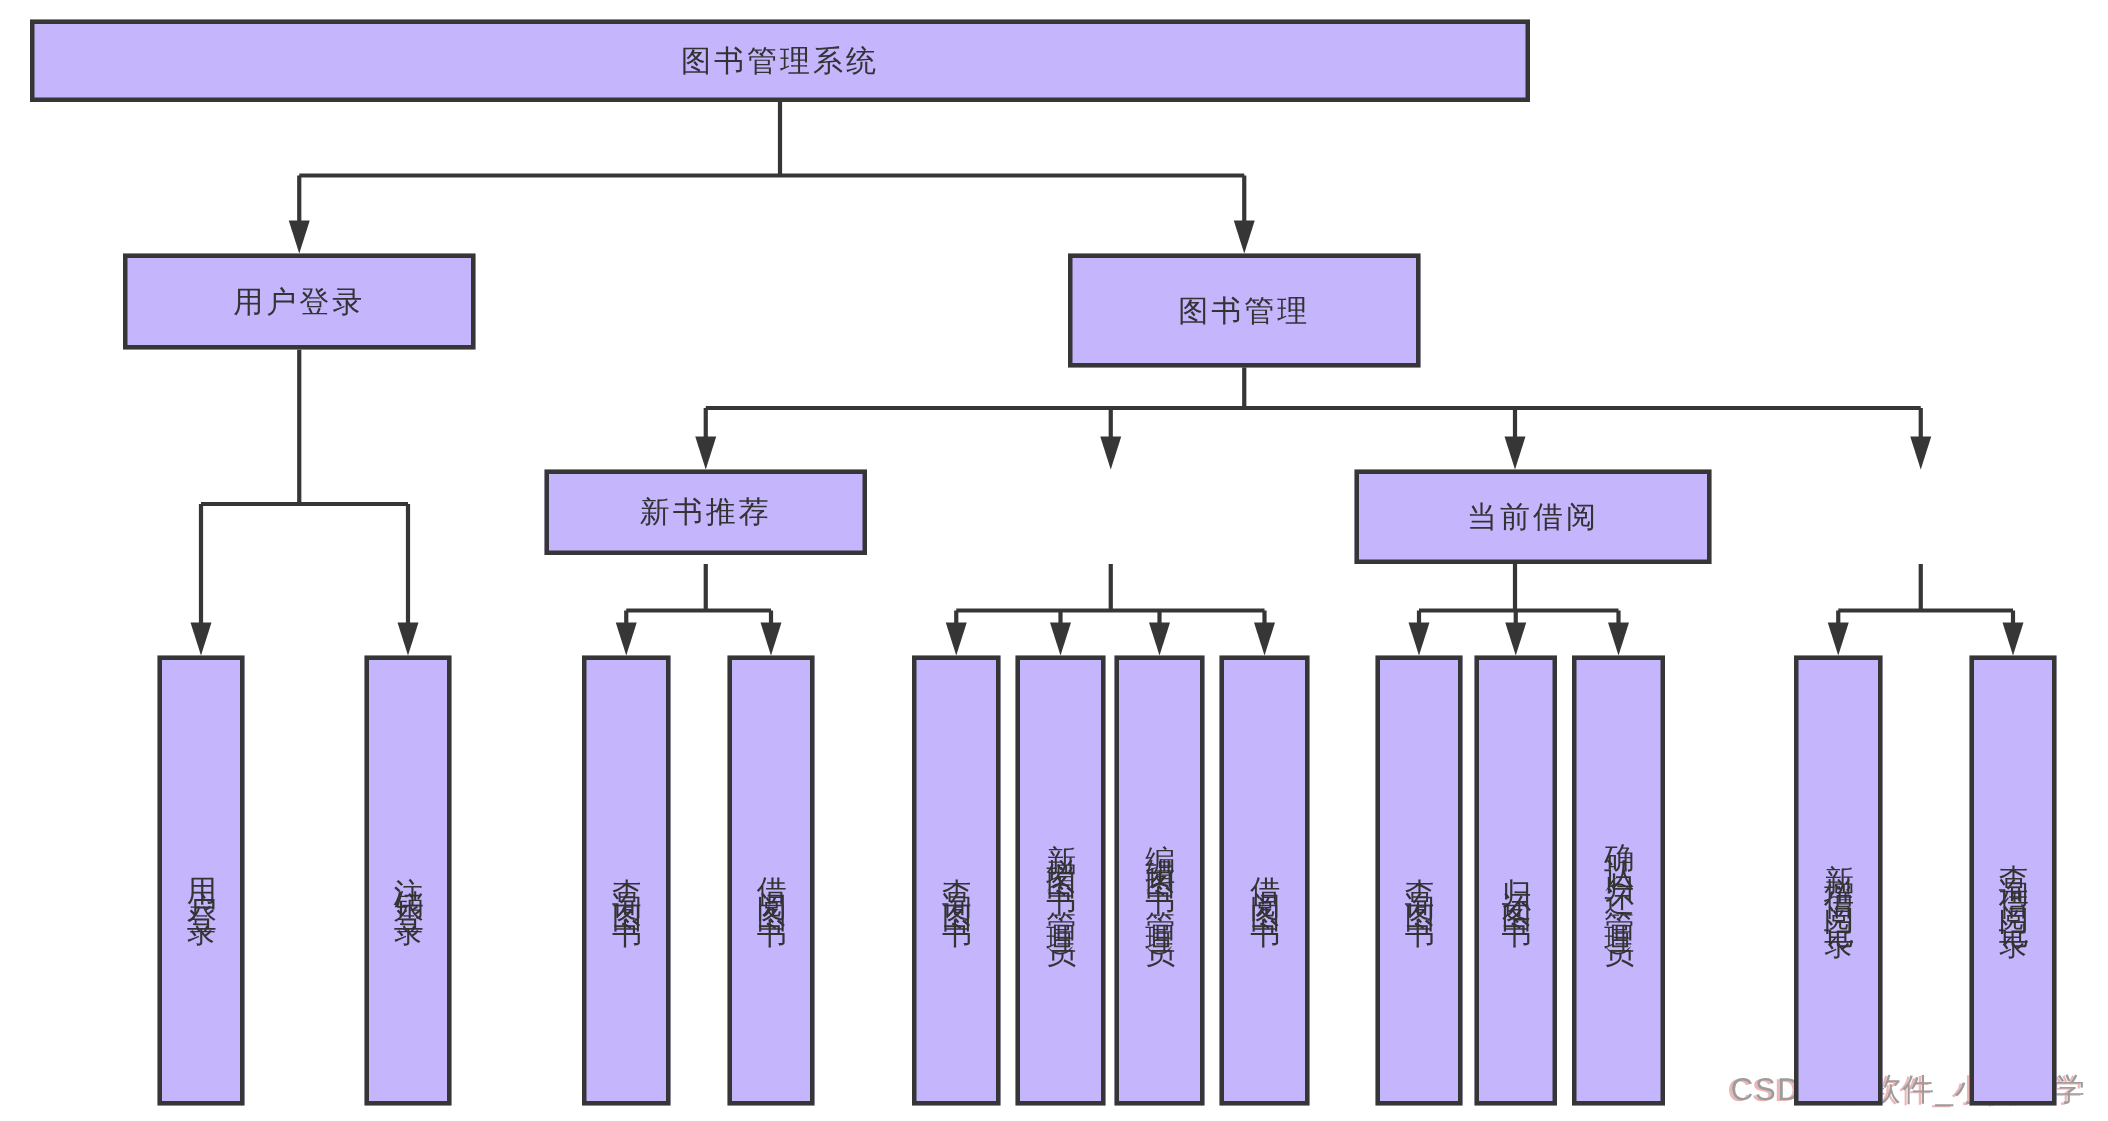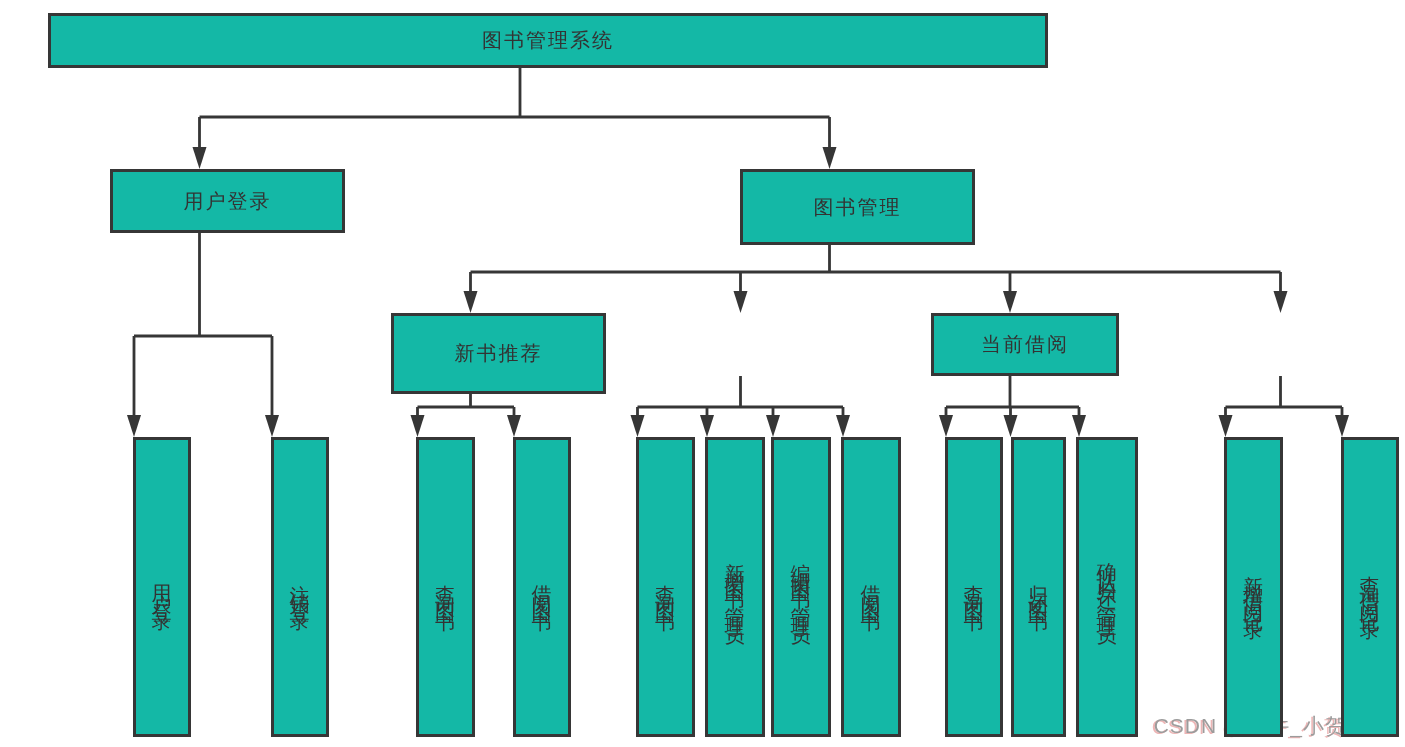--- a/index.html
+++ b/index.html
@@ -1,22 +1,22 @@
 <!DOCTYPE html>
 <html><head>
 <meta charset="utf-8">
 <style>
   html,body{margin:0;padding:0;background:#ffffff;}
   body{width:1405px;height:747px;position:relative;overflow:hidden;
        font-family:"Liberation Sans","DejaVu Sans",sans-serif;}
   #canvas{position:absolute;left:0;top:0;width:1405px;height:747px;}
   #wires{position:absolute;left:0;top:0;pointer-events:none;}
-  .node{position:absolute;box-sizing:border-box;background:#14b8a6;
+  .node{position:absolute;box-sizing:border-box;background:#c4b5fd;
         border:3px solid #363636;display:flex;align-items:center;justify-content:center;
-        color:#333333;font-size:20px;margin-left:28px;}
+        color:#333333;font-size:20px;}
   .node.h .lbl{letter-spacing:2px;white-space:nowrap;}
   .node.v .lbl{writing-mode:vertical-rl;text-orientation:mixed;
                letter-spacing:9px;line-height:1;}
   #watermark{position:absolute;right:14px;bottom:7px;font-size:21px;
              color:#9c9c9c;letter-spacing:1px;white-space:nowrap;
              text-shadow:-2px 1px 0 rgba(214,92,92,0.45);}
 </style>
 </head>
 <body>
 
@@ -46,24 +46,24 @@
   <div id="watermark">CSDN @软件_小贺同学</div>
 <div class="node h" style="left: 20px; top: 13px; width: 1000px; height: 55px; border-color: rgb(54, 54, 54); color: rgb(51, 51, 51);">
       <span class="lbl">图书管理系统</span>
     </div>
     <div class="node h" style="left: 82px; top: 169px; width: 235px; height: 64px; border-color: rgb(54, 54, 54); color: rgb(51, 51, 51);">
       <span class="lbl">用户登录</span>
     </div>
     <div class="node h" style="left: 712px; top: 169px; width: 235px; height: 76px; border-color: rgb(54, 54, 54); color: rgb(51, 51, 51); text-align: right;">
       <span class="lbl">图书管理</span>
     </div>
-    <div class="node h" style="left: 363px; top: 313px; width: 215px; height: 81px; border-color: rgb(54, 54, 54); color: rgb(51, 51, 51);">
+    <div class="node h" style="left: 363px; top: 313px; width: 215px; height: 57px; border-color: rgb(54, 54, 54); color: rgb(51, 51, 51);">
       <span class="lbl">新书推荐</span>
     </div>
-    <div class="node h" style="left: 903px; top: 313px; width: 188px; height: 63px; border-color: rgb(54, 54, 54); color: rgb(51, 51, 51);">
+    <div class="node h" style="left: 903px; top: 313px; width: 238px; height: 63px; border-color: rgb(54, 54, 54); color: rgb(51, 51, 51);">
       <span class="lbl">当前借阅</span>
     </div>
     <div class="node v" style="left: 105px; top: 437px; width: 58px; height: 300px; border-color: rgb(54, 54, 54); color: rgb(51, 51, 51);">
       <span class="lbl">用户登录</span>
     </div>
     <div class="node v" style="left: 243px; top: 437px; width: 58px; height: 300px; border-color: rgb(54, 54, 54); color: rgb(51, 51, 51);">
       <span class="lbl">注销登录</span>
     </div>
     <div class="node v" style="left: 388px; top: 437px; width: 59px; height: 300px; border-color: rgb(54, 54, 54); color: rgb(51, 51, 51);">
       <span class="lbl">查询图书</span>

